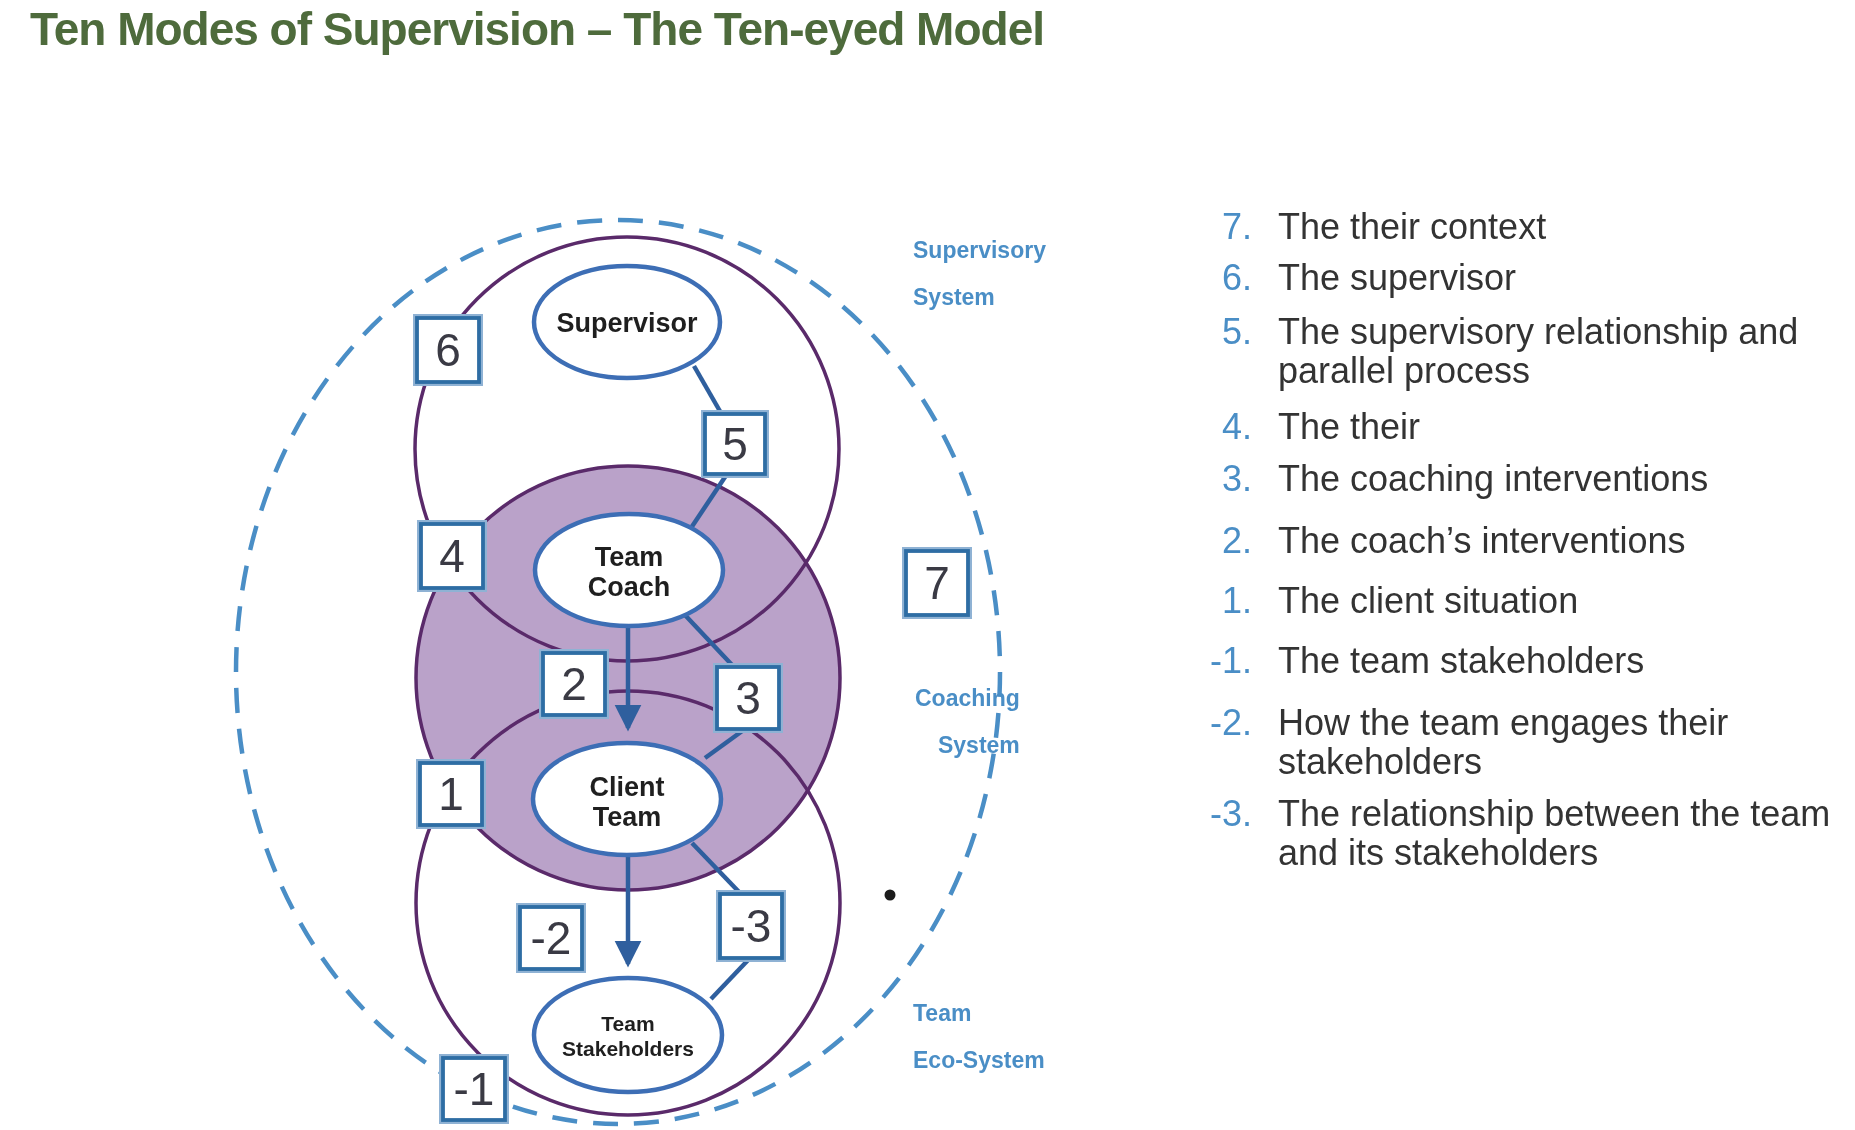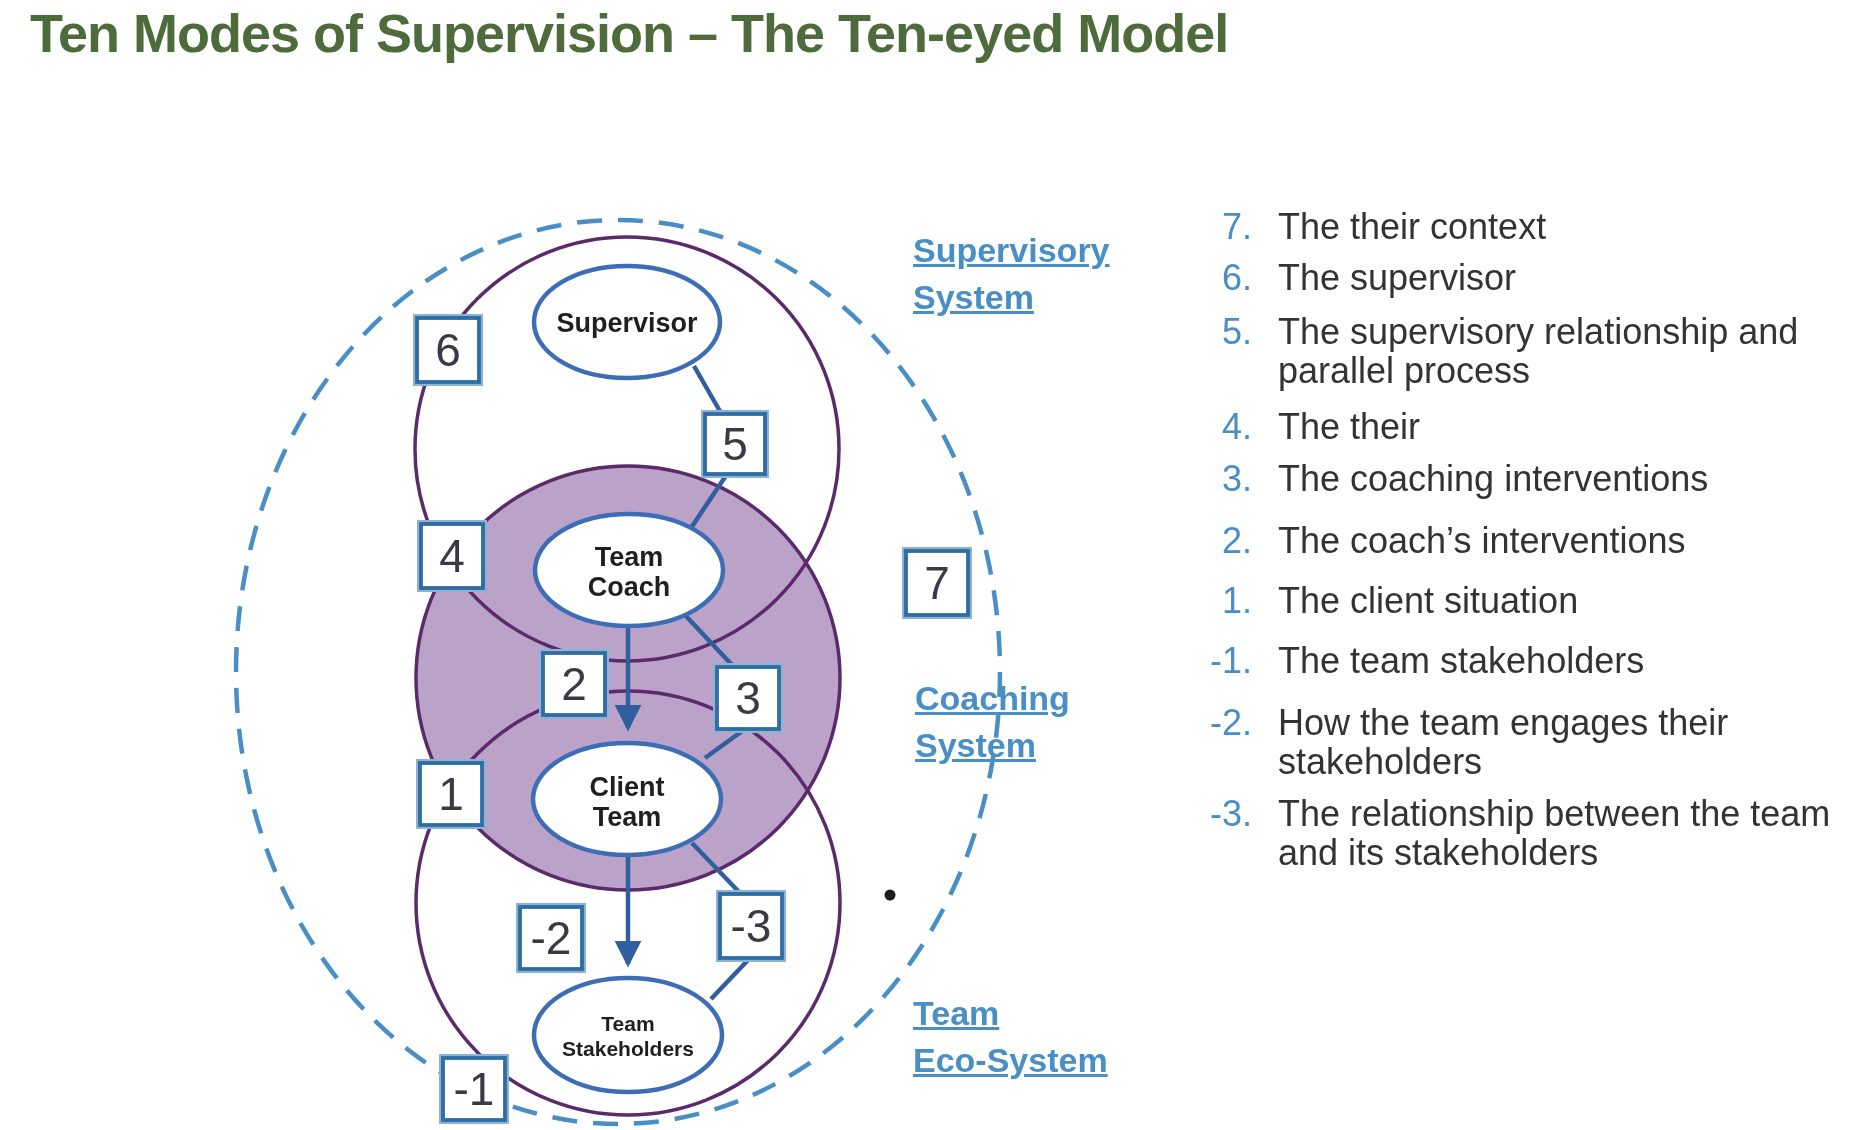--- a/index.html
+++ b/index.html
@@ -2,38 +2,38 @@
 <html style="--title_green: #4e6b3c; --accent_blue: #4a8ec6; --shape_blue: #2e6da4; --oval_blue: #3d6eb5; --line_blue: #2f5f9e; --circle_purple: #5a2a6a; --fill_purple: #b49ac4; --box_number: #3a3a44; --text_dark: #333333;"><head>
 <meta charset="utf-8">
 <style>
   html,body{margin:0;padding:0;background:#ffffff;}
   body{
     width:1855px;height:1130px;position:relative;overflow:hidden;
     font-family:"Liberation Sans", sans-serif;
   }
   .page-title{
     position:absolute;left:30px;top:2px;margin:0;
-    font-size:54px;font-weight:700;letter-spacing:-1px;
+    font-size:46px;font-weight:700;letter-spacing:-1px;
     color:var(--title_green,#4e6b3c);white-space:nowrap;
   }
   svg.diagram{position:absolute;left:0;top:0;}
   .dashed{fill:none;stroke:var(--accent_blue,#5b9bd5);stroke-width:4.5;stroke-dasharray:25 16;}
   .fillcircle{fill:var(--fill_purple,#b49ac4);stroke:none;opacity:0.92;}
   .pcircle{fill:none;stroke:var(--circle_purple,#5a2a6a);stroke-width:3.5;}
   .conn{stroke:var(--line_blue,#2f5f9e);stroke-width:4.5;fill:none;}
   .oval{fill:#ffffff;stroke:var(--oval_blue,#3d6eb5);stroke-width:4.5;}
   .ovaltext{fill:#1f1f1f;font-weight:700;text-anchor:middle;font-family:"Liberation Sans",sans-serif;}
   .ovaltext.big{font-size:27px;}
   .ovaltext.small{font-size:21px;}
   .box-halo{fill:#ffffff;stroke:#8fb2d4;stroke-width:8;}
   .box{fill:#ffffff;stroke:var(--shape_blue,#2e6da4);stroke-width:3.8;}
   .boxnum{fill:var(--box_number,#3a3a44);font-size:46px;text-anchor:middle;font-family:"Liberation Sans",sans-serif;}
   .syslabel{
     position:absolute;color:var(--accent_blue,#4a8ec6);
-    font-size:34px;font-weight:600;line-height:47px;white-space:nowrap;text-decoration:underline;
+    font-size:23px;font-weight:600;line-height:47px;white-space:nowrap;
   }
   .lrow{position:absolute;left:1190px;width:670px;font-size:36px;line-height:39px;}
   .lrow .num{
     position:absolute;left:0;top:0;width:62px;text-align:right;
     color:var(--accent_blue,#4a8ec6);
   }
   .lrow .txt{margin-left:88px;width:578px;color:var(--text_dark,#333333);}
 </style>
 </head>
 <body>
@@ -135,21 +135,21 @@
     <text class="boxnum" x="474" y="1105">-1</text>
   </g>
 
   <circle cx="890" cy="895" r="5.5" fill="#1c1c1c"></circle>
 </svg>
 
 <div class="syslabel" style="left:913px;top:227px;">
   <div>Supervisory</div>
   <div>System</div>
 </div>
-<div class="syslabel" style="left:915px;top:675px;">
+<div class="syslabel" style="left:915px;top:675px;text-align:right;">
   <div>Coaching</div>
   <div>System</div>
 </div>
 <div class="syslabel" style="left:913px;top:990px;">
   <div>Team</div>
   <div>Eco-System</div>
 </div>
 
 <div class="lrow" style="top:207px;">
   <span class="num">7.</span>

